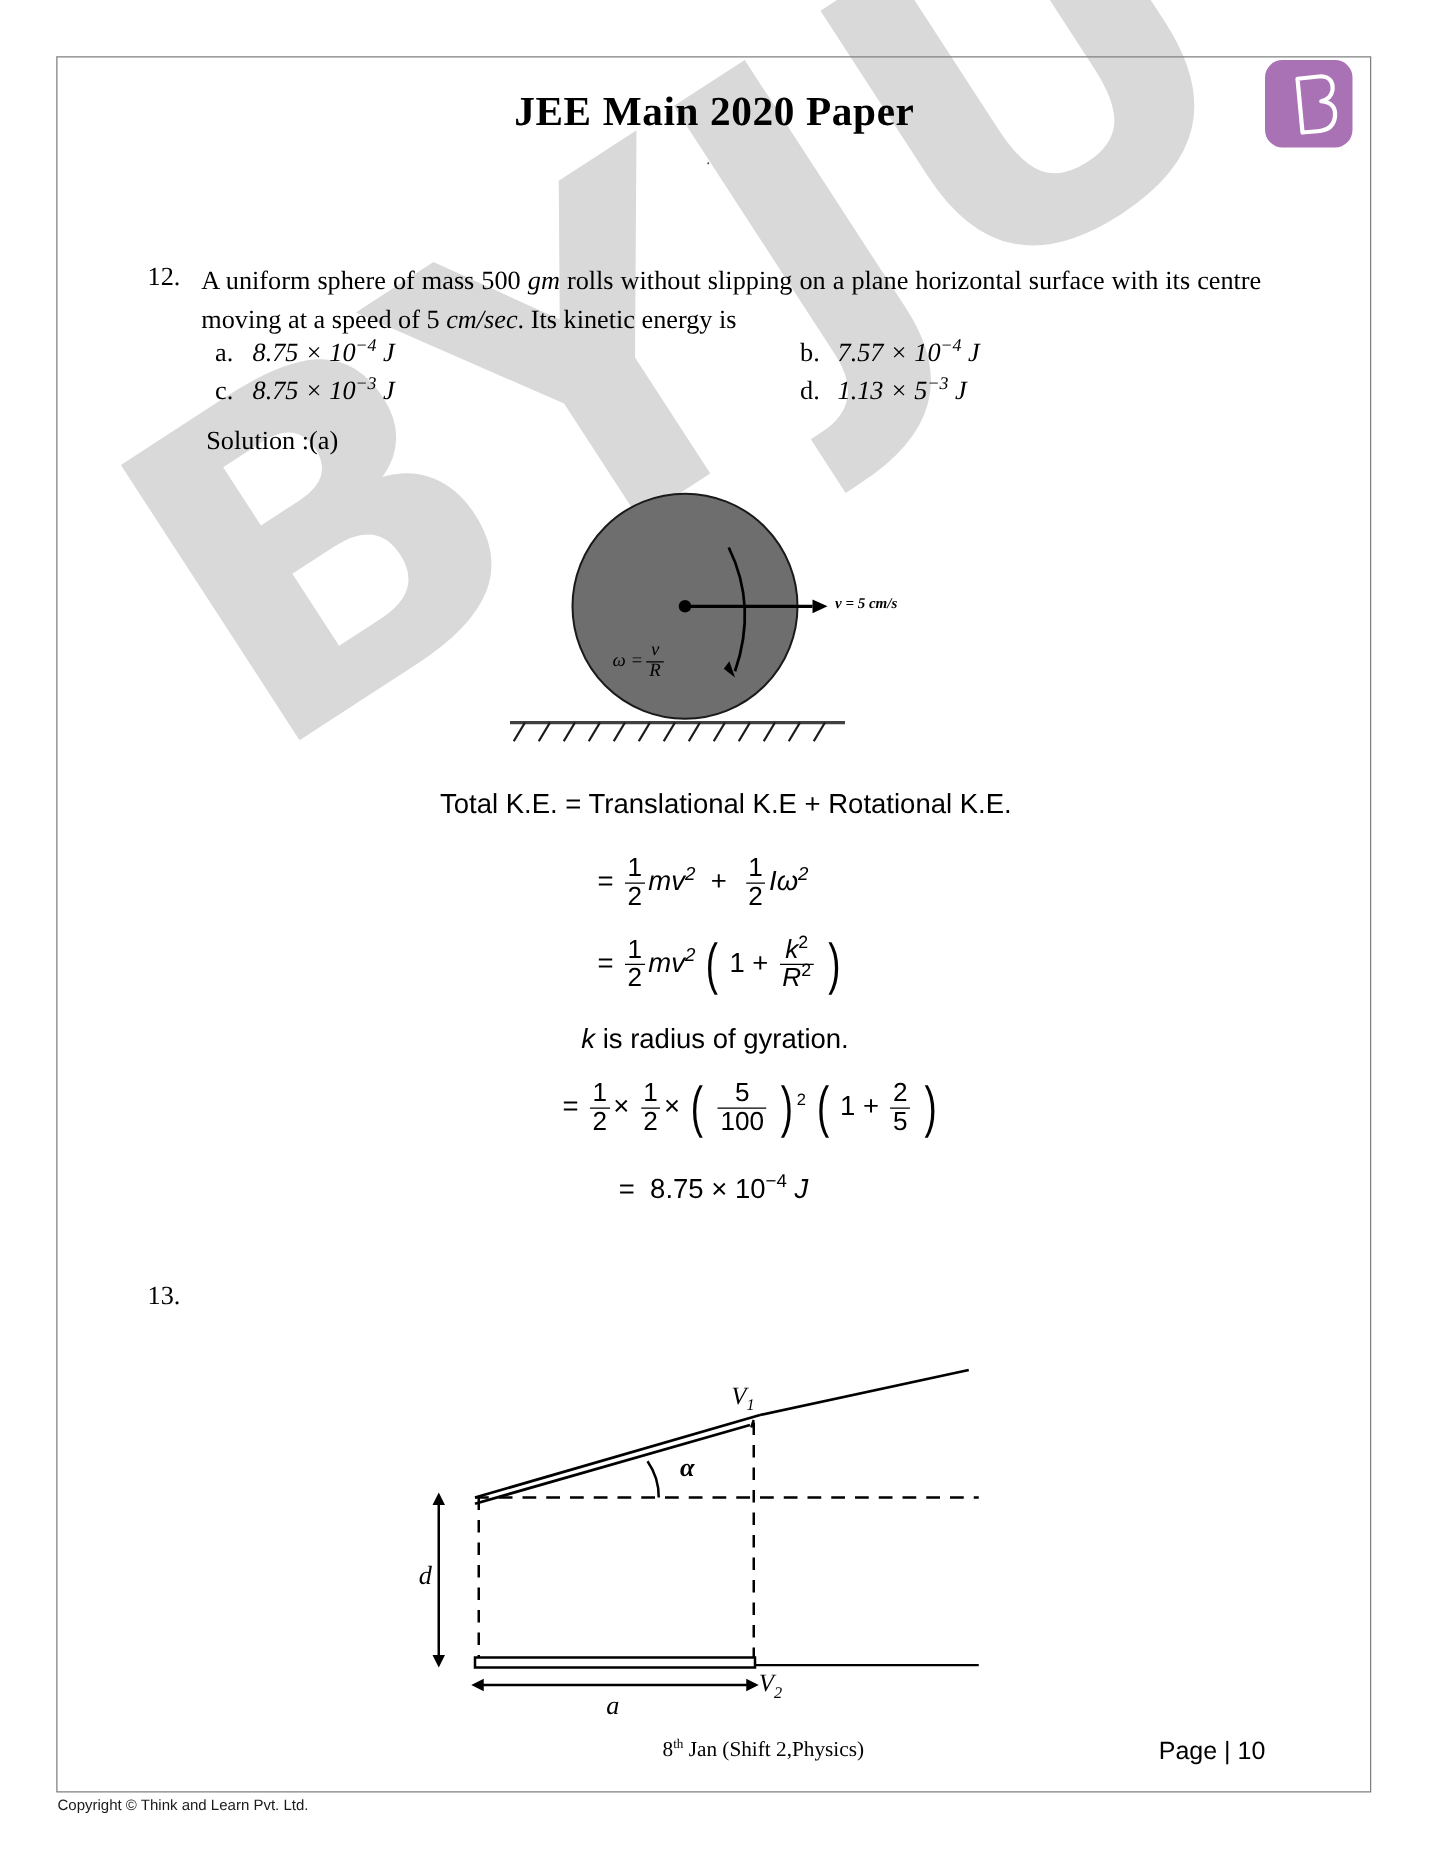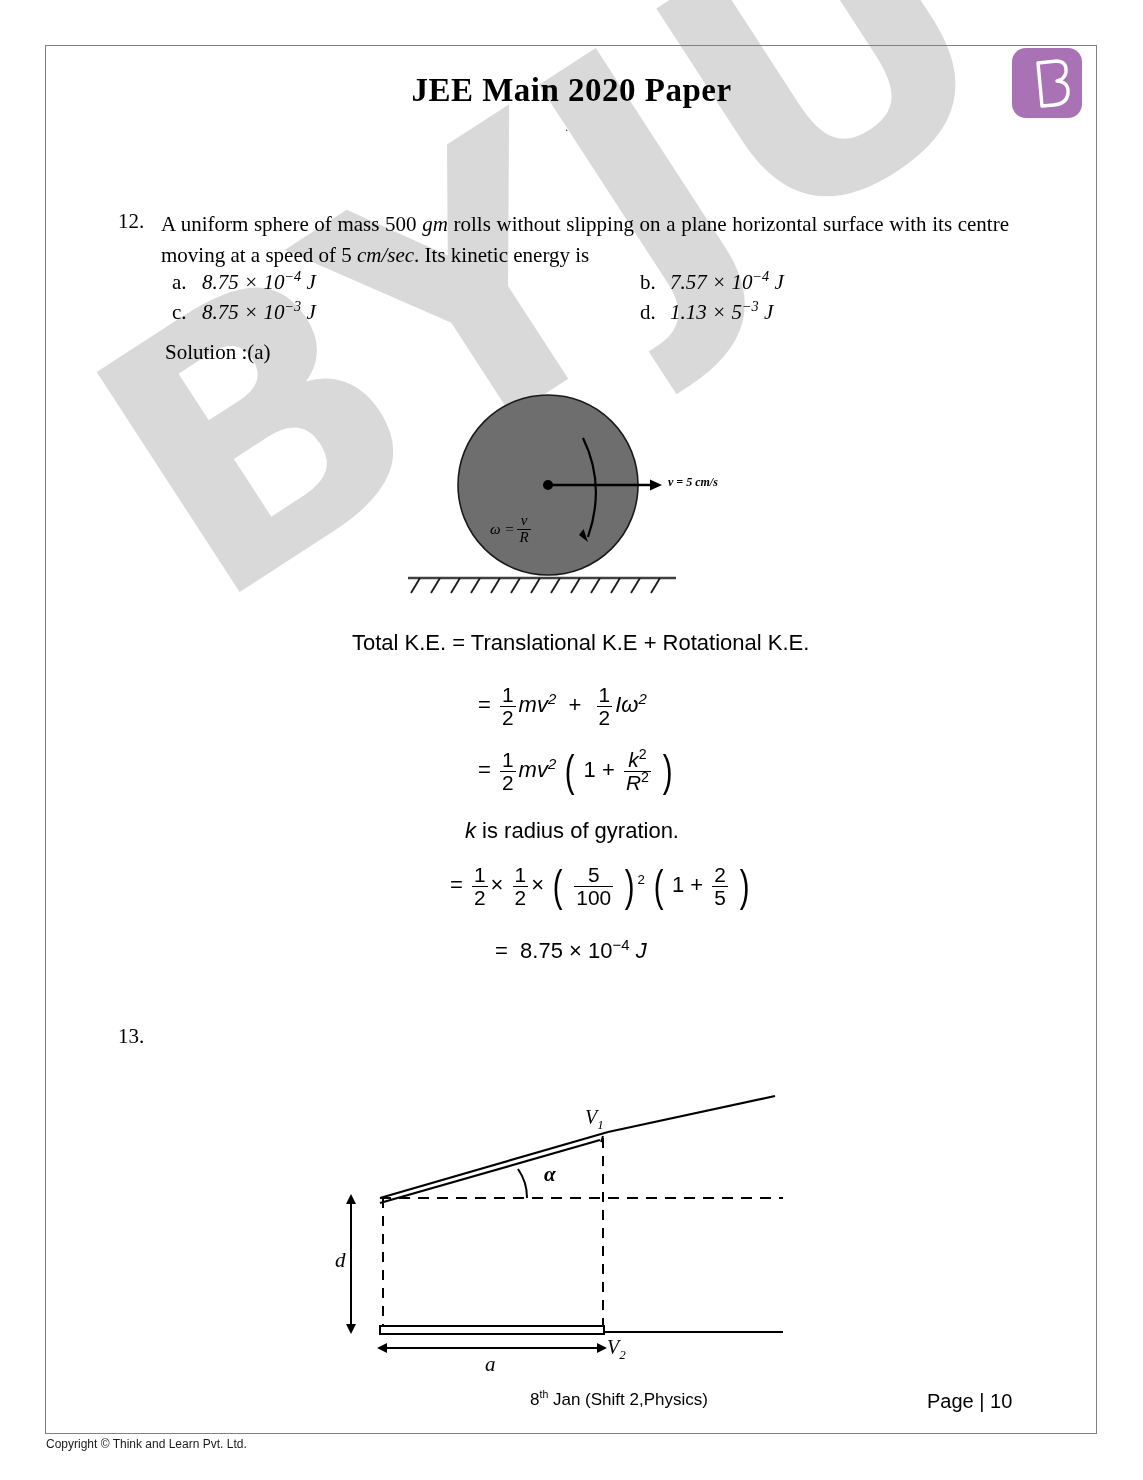--- a/index.html
+++ b/index.html
@@ -151,21 +151,21 @@
   .it { font-style: italic; }
 
   
   .fig { position: absolute; }
 
   
   #footer-center {
     position: absolute;
     left: 530px;
     top: 1390px;
-    font-family: Liberation Sans, sans-serif;
+    font-family: Liberation Serif, serif;
     font-size: 17px;
   }
   #footer-page {
     position: absolute;
     left: 927px;
     top: 1390px;
     font-family: "Liberation Sans", sans-serif;
     font-size: 20px;
   }
   #copyright {

